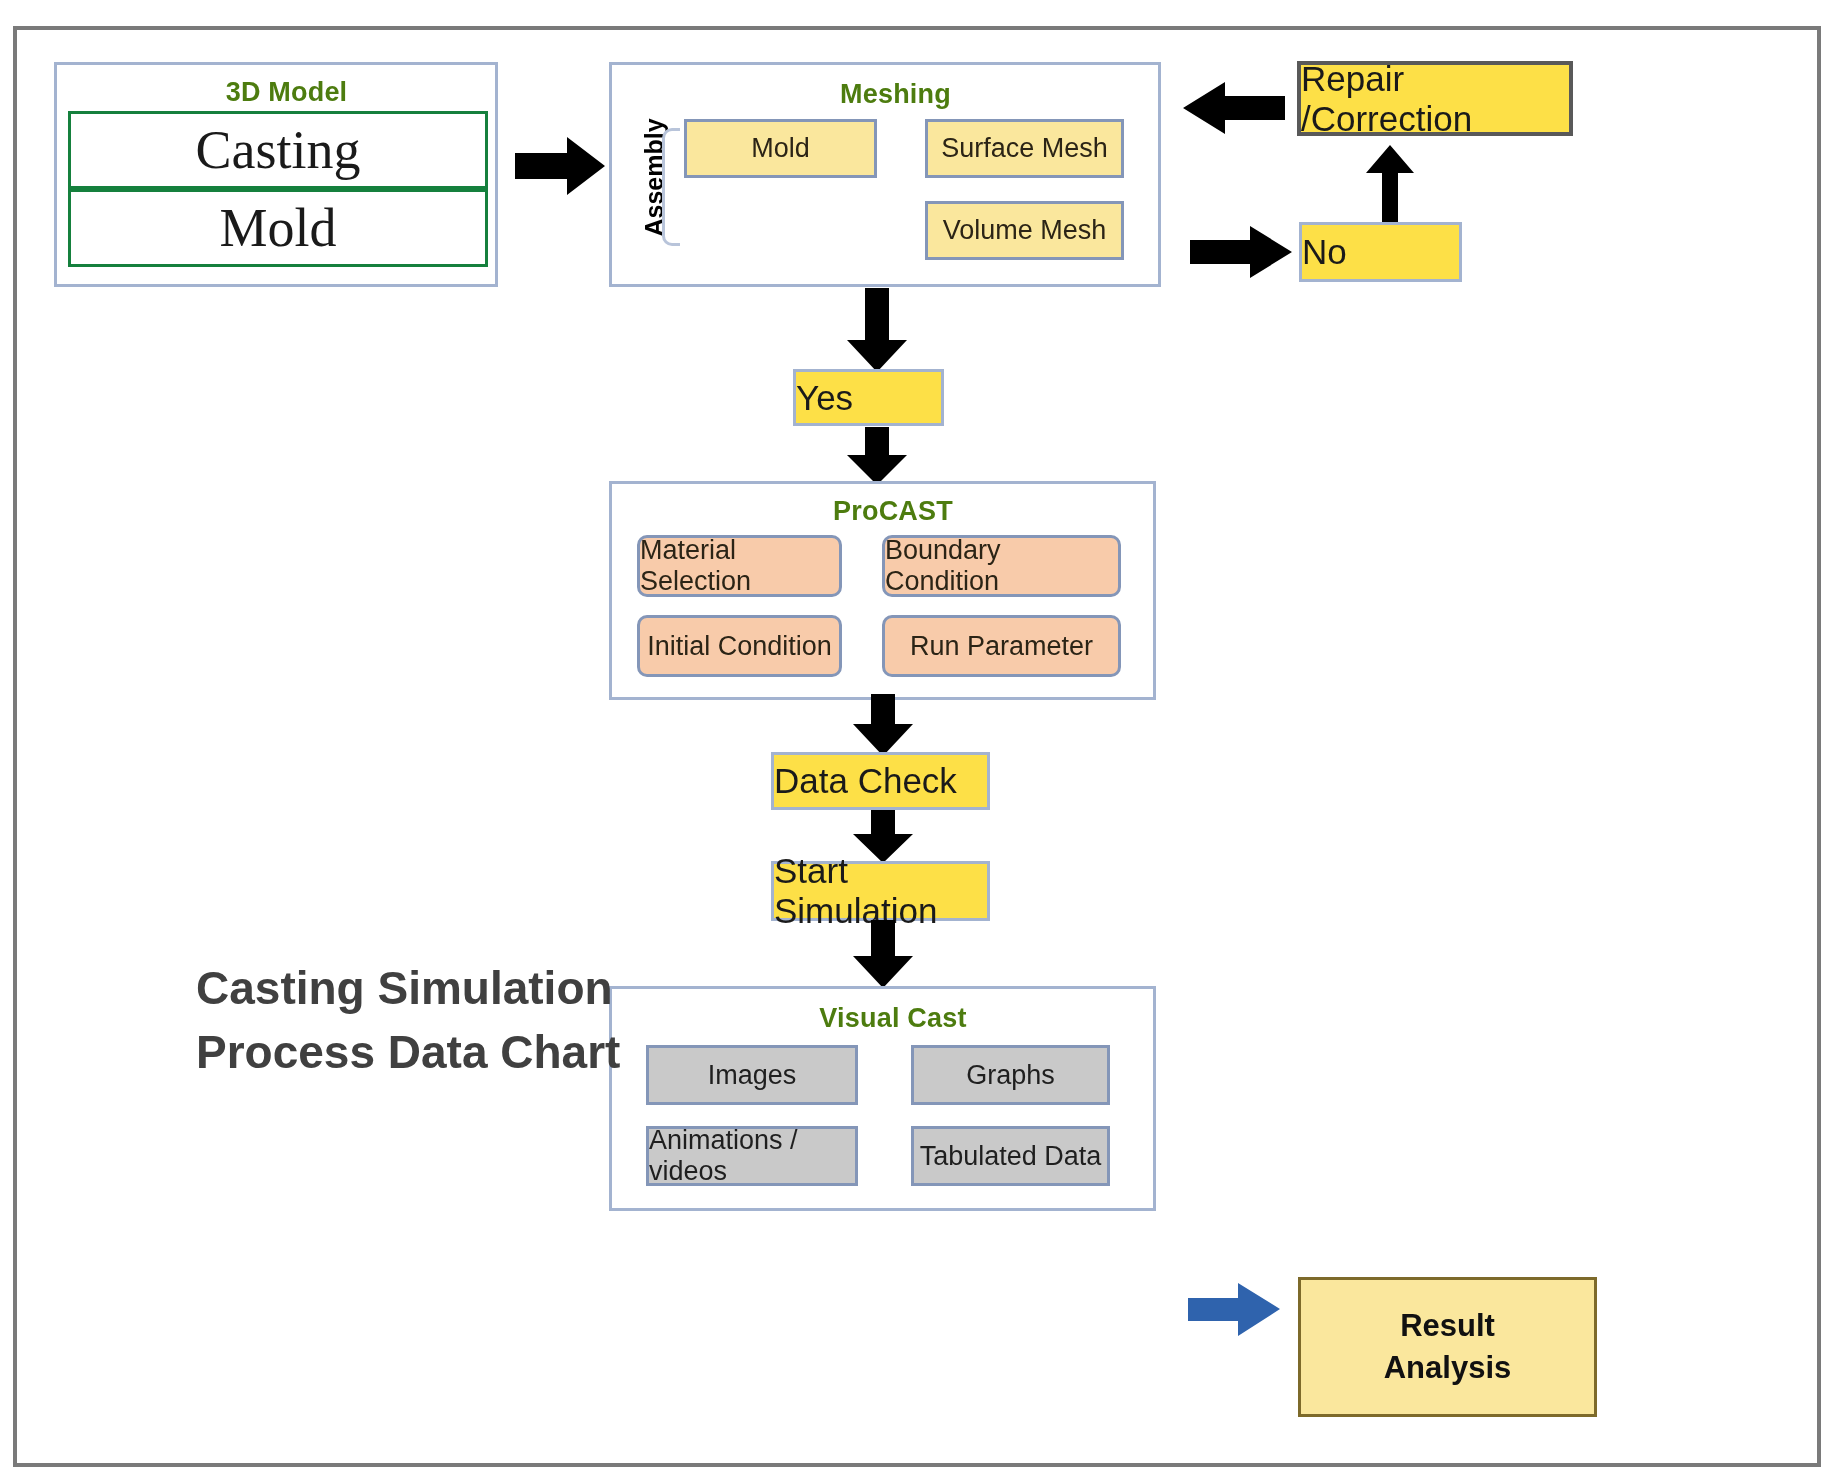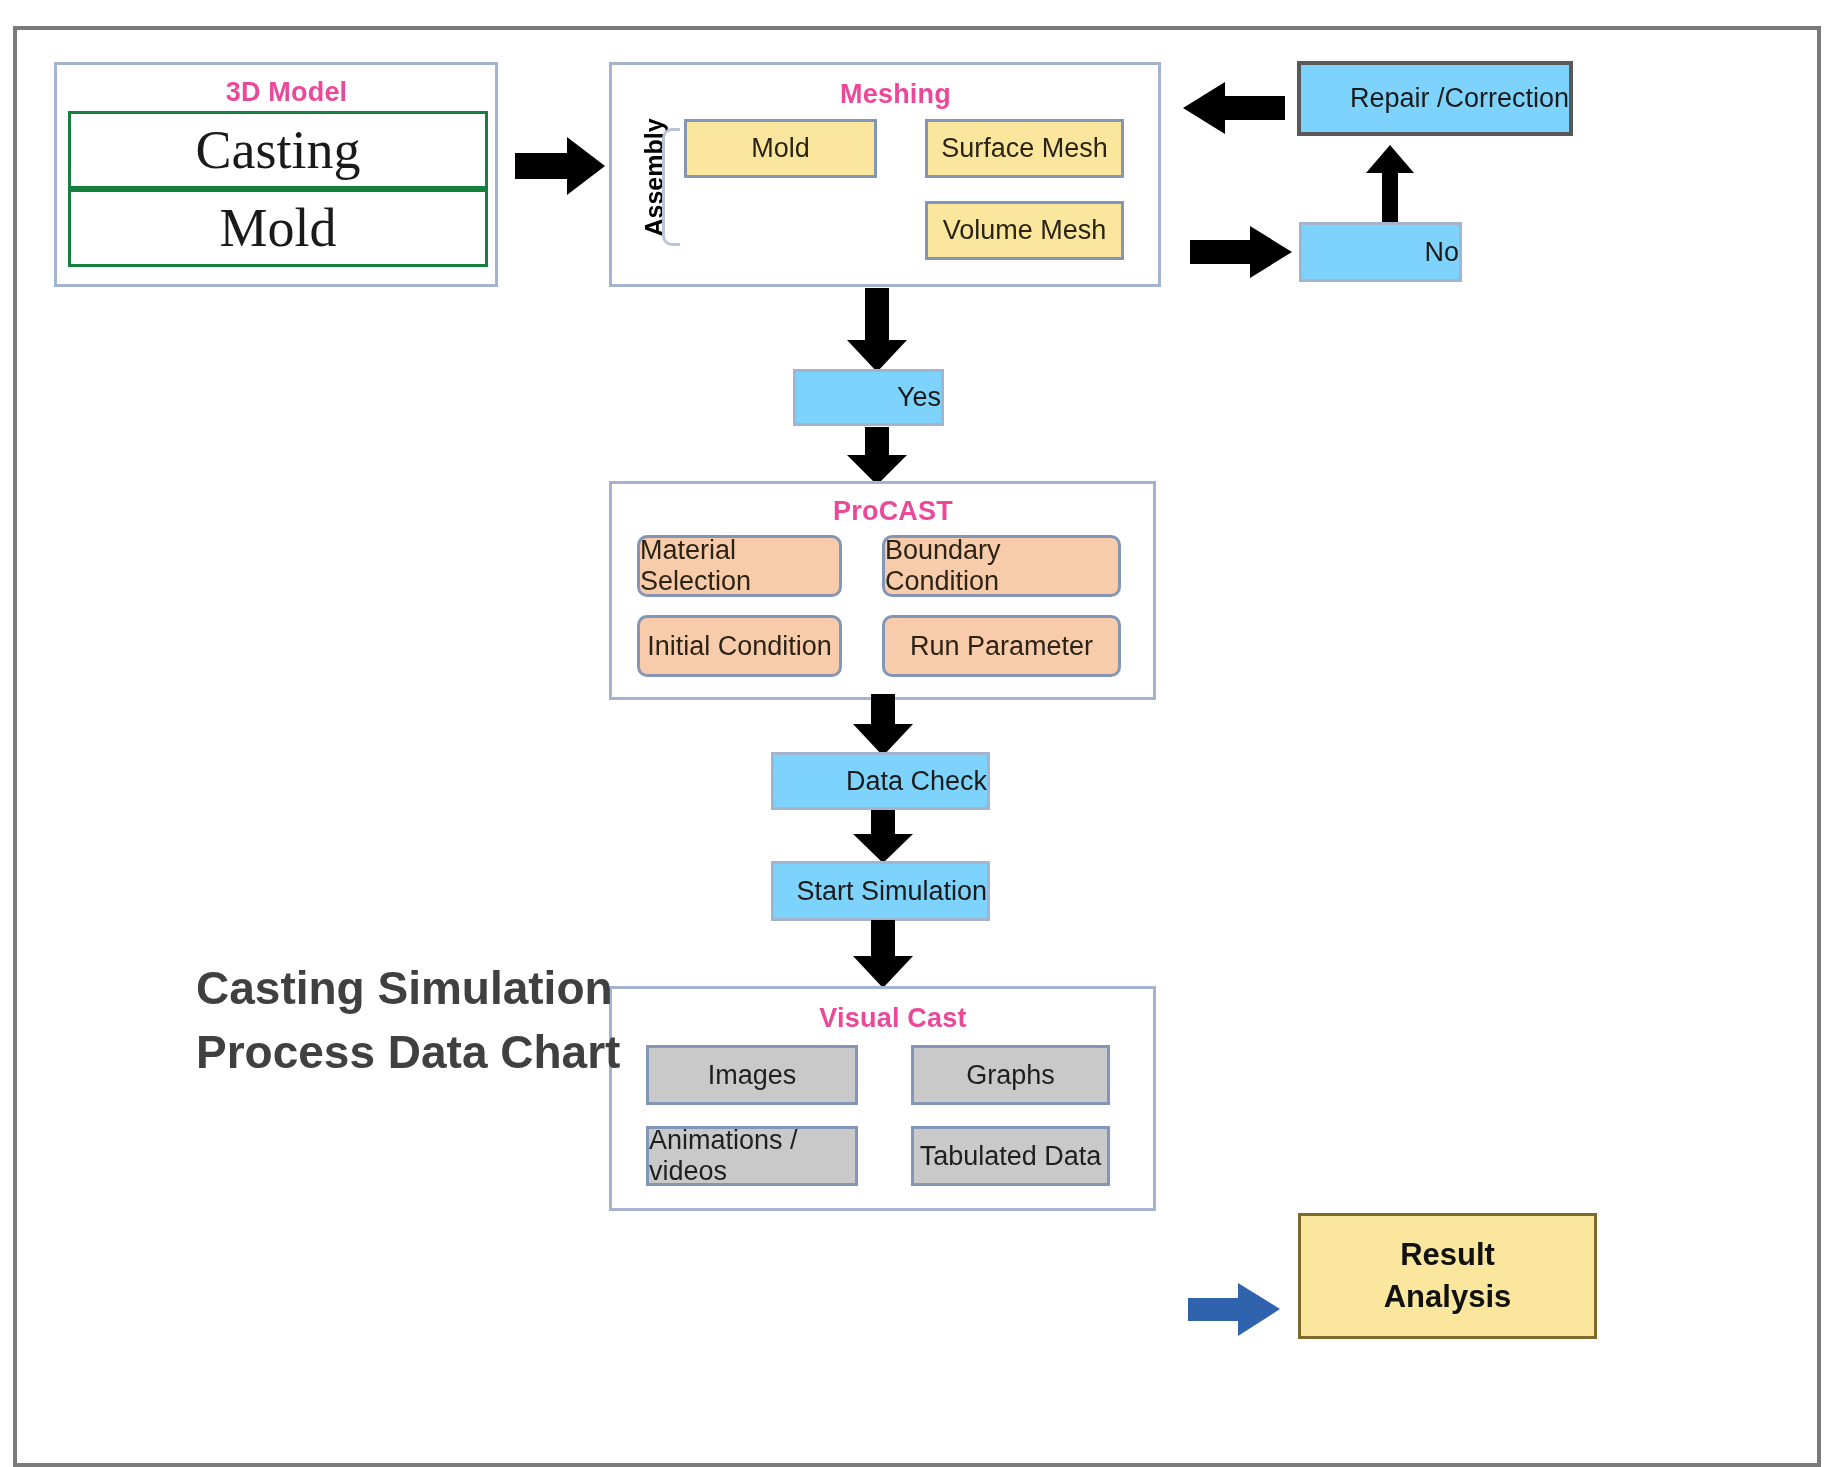--- a/index.html
+++ b/index.html
@@ -32,35 +32,35 @@
     border: 3px solid #a3b3d0;
     background: #ffffff;
     box-sizing: border-box;
   }
   .group-title {
     position: absolute;
     left: 0;
     right: 0;
     text-align: center;
     font-weight: bold;
-    color: #ec4899;
+    color: #4d7c0f;
     letter-spacing: 0.2px;
     margin-left: 21px;
   }
   
   .pbox {
     position: absolute;
     border: 3px solid #a3b3d0;
-    background: #7dd3fc;
-    box-sizing: border-box;
-    display: flex;
-    align-items: center;
-    justify-content: flex-end;
+    background: #fde047;
+    box-sizing: border-box;
+    display: flex;
+    align-items: center;
+    justify-content: flex-start;
     color: #1a1a1a;
-    font-size: 27px;
+    font-size: 35px;
   }
   .pbox.gray-border {
     border: 4px solid #595959;
   }
   
   .sbox {
     position: absolute;
     border: 3px solid #8496b8;
     box-sizing: border-box;
     display: flex;
@@ -270,20 +270,20 @@
   <div class="sbox gray" style="left:911px; top:1126px; width:199px; height:60px;">
     <span>Tabulated  Data</span>
   </div>
 
   <div class="arrow" style="left:1188px; top:1281px; width:92px; height:57px;">
     <svg width="92" height="57" viewBox="0 0 92 57">
       <polygon points="0,17 50,17 50,2 92,28 50,55 50,40 0,40" fill="#2f63ad"></polygon>
     </svg>
   </div>
 
-  <div class="result-box" style="left:1298px; top:1213px; width:299px; height:126px;">
+  <div class="result-box" style="left:1298px; top:1277px; width:299px; height:140px;">
     <span>Result</span>
     <span>Analysis</span>
   </div>
 
   <div class="headline" style="left:196px; top:930px;">Casting Simulation</div>
   <div class="headline" style="left:196px; top:994px;">Process Data Chart</div>
 </div>
 
 </body></html>

